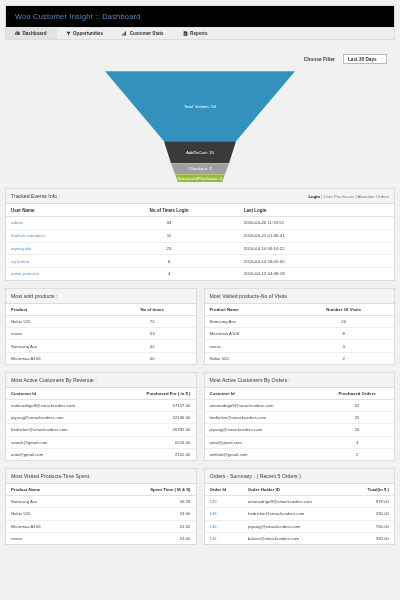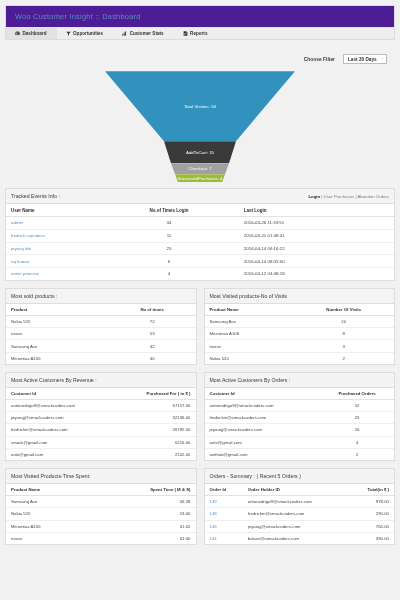--- a/index.html
+++ b/index.html
@@ -8,21 +8,21 @@
     background: #f1f1f1;
     font-family: "Liberation Sans", sans-serif;
     font-size: 5.2px;
     color: #333;
     overflow: hidden;
   }
   .page { width: 400px; height: 600px; padding: 5px 5px 0 5px; }
 
   
   .topbar {
-    background: #4c1d95;
+    background: #000000;
     border: 1px solid #dcdcdc;
     border-bottom: none;
     padding: 6px 9px 6px 9px;
   }
   .app-title {
     font-size: 7.4px;
     color: #5a8ec0;
     letter-spacing: .25px;
     font-weight: normal;
   }

